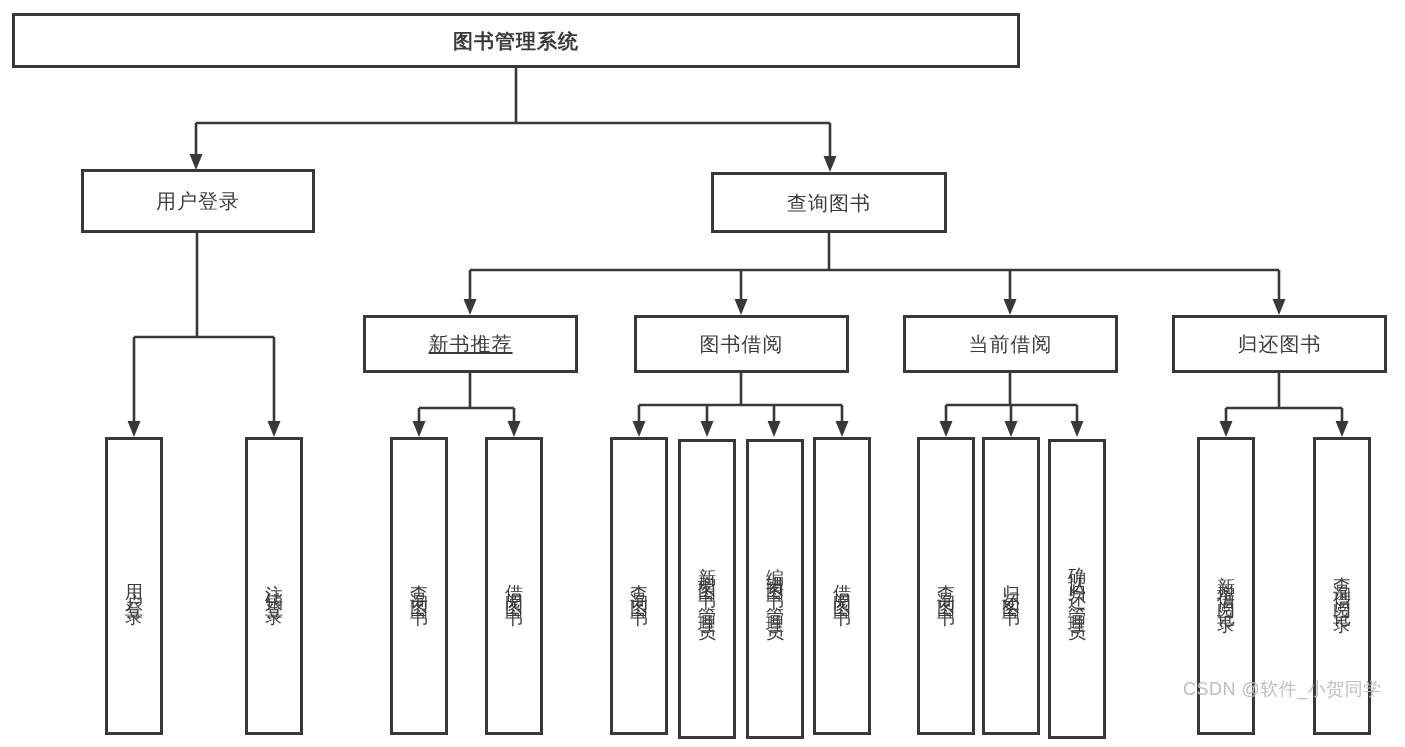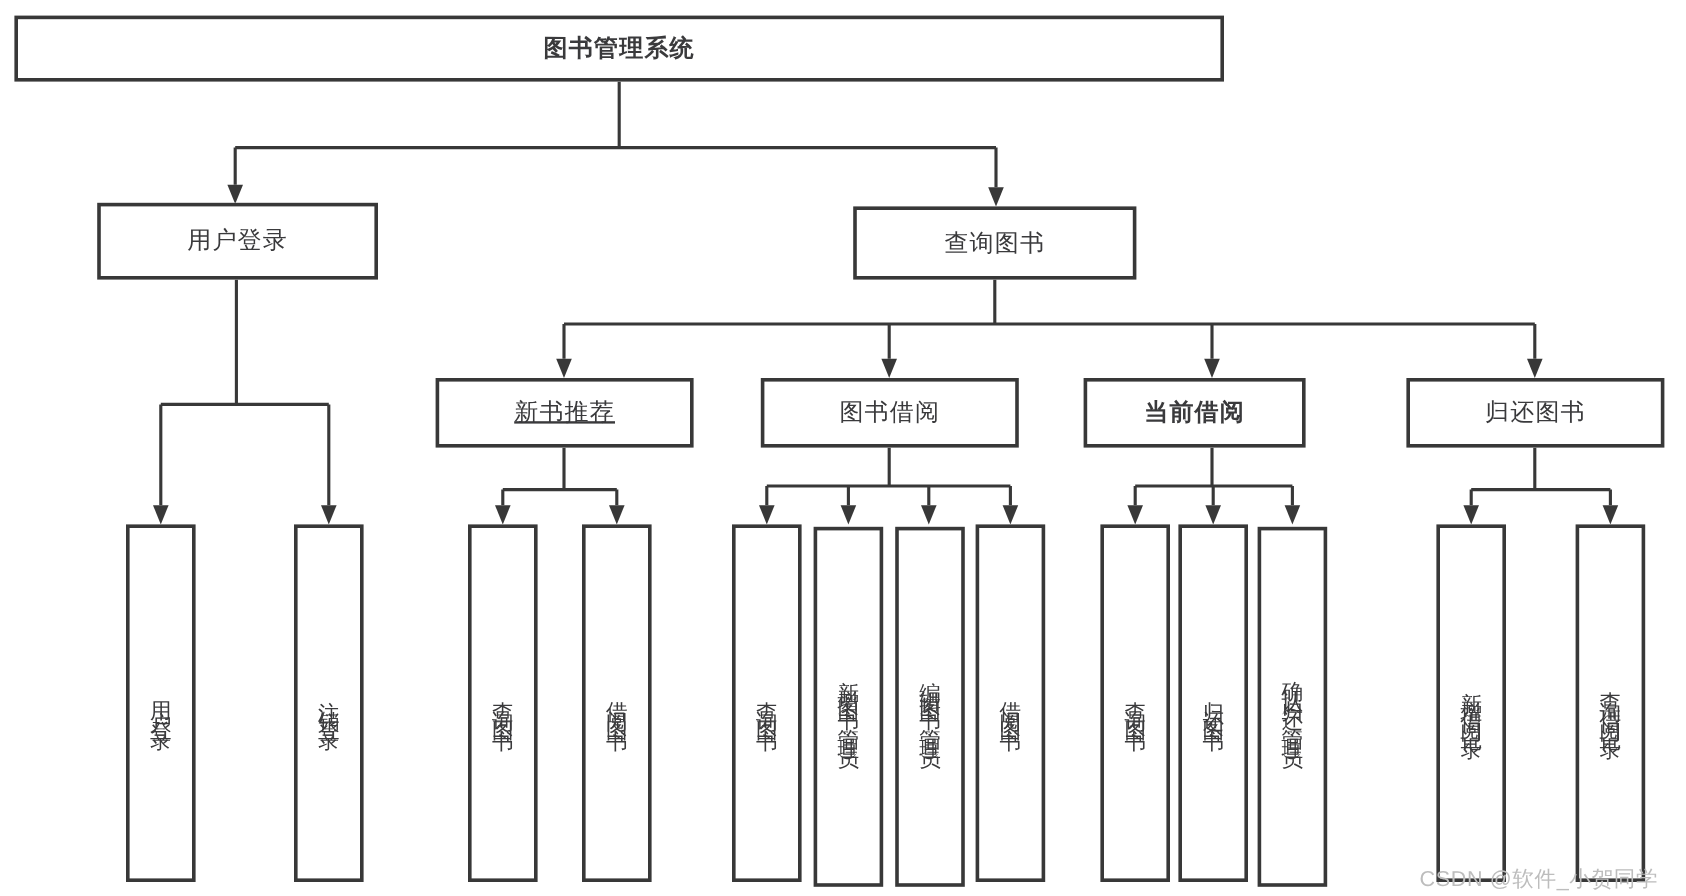--- a/index.html
+++ b/index.html
@@ -49,21 +49,21 @@
   }
   .box.v{
     font-size:18px;
     writing-mode:vertical-rl;
     letter-spacing:8px;
     text-align:center;
   }
   .watermark{
     position:absolute;
     left:1183px;
-    top:720px;
+    top:677px;
     font-size:18px;
     color:var(--watermark);
     letter-spacing:0.5px;
     white-space:nowrap;
   }
 </style>
 </head>
 <body>
 
 <div class="canvas">
@@ -111,21 +111,21 @@
     </g>
   </svg>
 
   <div class="box h" style="left:12px;top:13px;width:1008px;height:55px;font-weight:bold;">图书管理系统</div>
 
   <div class="box h" style="left:81px;top:169px;width:234px;height:64px;">用户登录</div>
   <div class="box h" style="left:711px;top:172px;width:236px;height:61px;">查询图书</div>
 
   <div class="box h" style="left:363px;top:315px;width:215px;height:58px;text-decoration:underline;">新书推荐</div>
   <div class="box h" style="left:634px;top:315px;width:215px;height:58px;">图书借阅</div>
-  <div class="box h" style="left:903px;top:315px;width:185px;height:58px;font-weight:bold;">当前借阅</div>
+  <div class="box h" style="left:903px;top:315px;width:215px;height:58px;">当前借阅</div>
   <div class="box h" style="left:1172px;top:315px;width:215px;height:58px;">归还图书</div>
 
   <div class="box v" style="left:105px;top:437px;width:58px;height:298px;">用户登录</div>
   <div class="box v" style="left:245px;top:437px;width:58px;height:298px;">注销登录</div>
 
   <div class="box v" style="left:390px;top:437px;width:58px;height:298px;">查询图书</div>
   <div class="box v" style="left:485px;top:437px;width:58px;height:298px;">借阅图书</div>
 
   <div class="box v" style="left:610px;top:437px;width:58px;height:298px;">查询图书</div>
   <div class="box v" style="left:678px;top:439px;width:58px;height:300px;">新增图书（管理员）</div>

